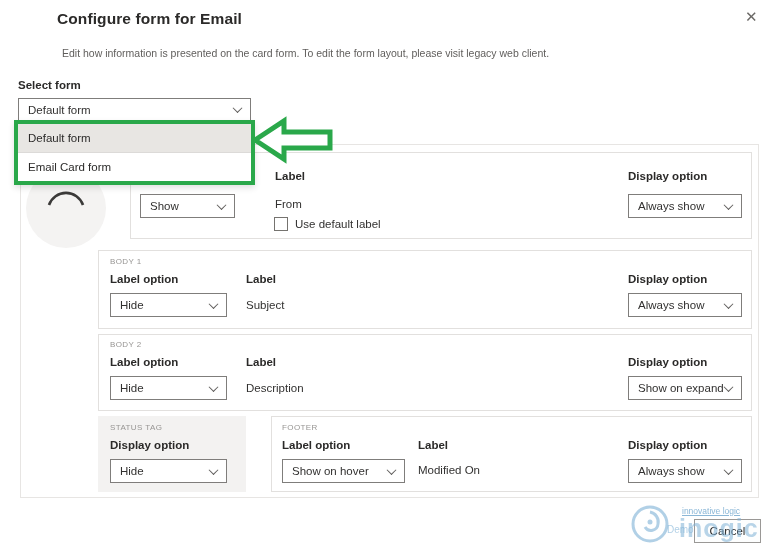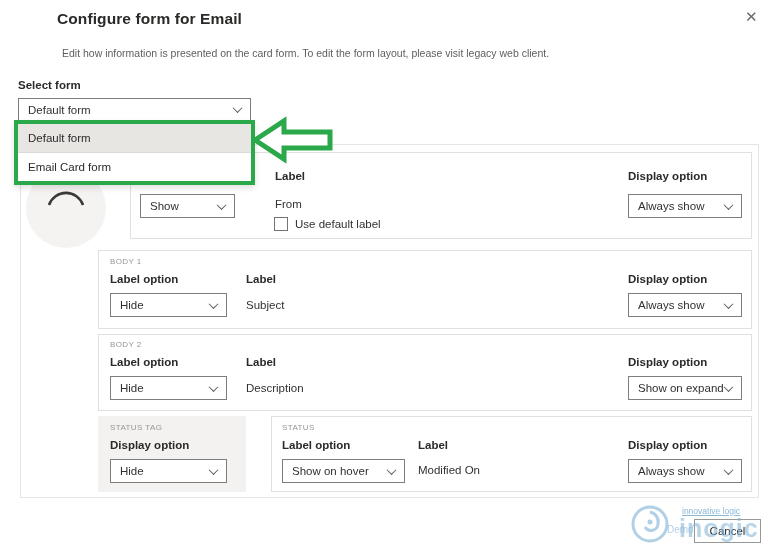--- a/index.html
+++ b/index.html
@@ -112,21 +112,21 @@
 
 <div class="abs graybox" style="left:98px;top:416px;width:148px;height:76px;"></div>
 <div class="abs tag" style="left:110px;top:423px;">STATUS TAG</div>
 <div class="abs flabel" style="left:110px;top:439px;">Display option</div>
 <div class="dd" style="left:110px;top:459px;width:117px;">
   <span>Hide</span>
   <span class="chev"></span>
 </div>
 
 <div class="abs sbox" style="left:271px;top:416px;width:481px;height:76px;"></div>
-<div class="abs tag" style="left:282px;top:423px;">STATUS</div>
+<div class="abs tag" style="left:282px;top:423px;">FOOTER</div>
 <div class="abs flabel" style="left:282px;top:439px;">Label option</div>
 <div class="dd" style="left:282px;top:459px;width:123px;">
   <span>Show on hover</span>
   <span class="chev"></span>
 </div>
 <div class="abs flabel" style="left:418px;top:439px;">Label</div>
 <div class="abs fvalue" style="left:418px;top:464px;">Modified On</div>
 <div class="abs flabel" style="left:628px;top:439px;">Display option</div>
 <div class="dd" style="left:628px;top:459px;width:114px;">
   <span>Always show</span>

